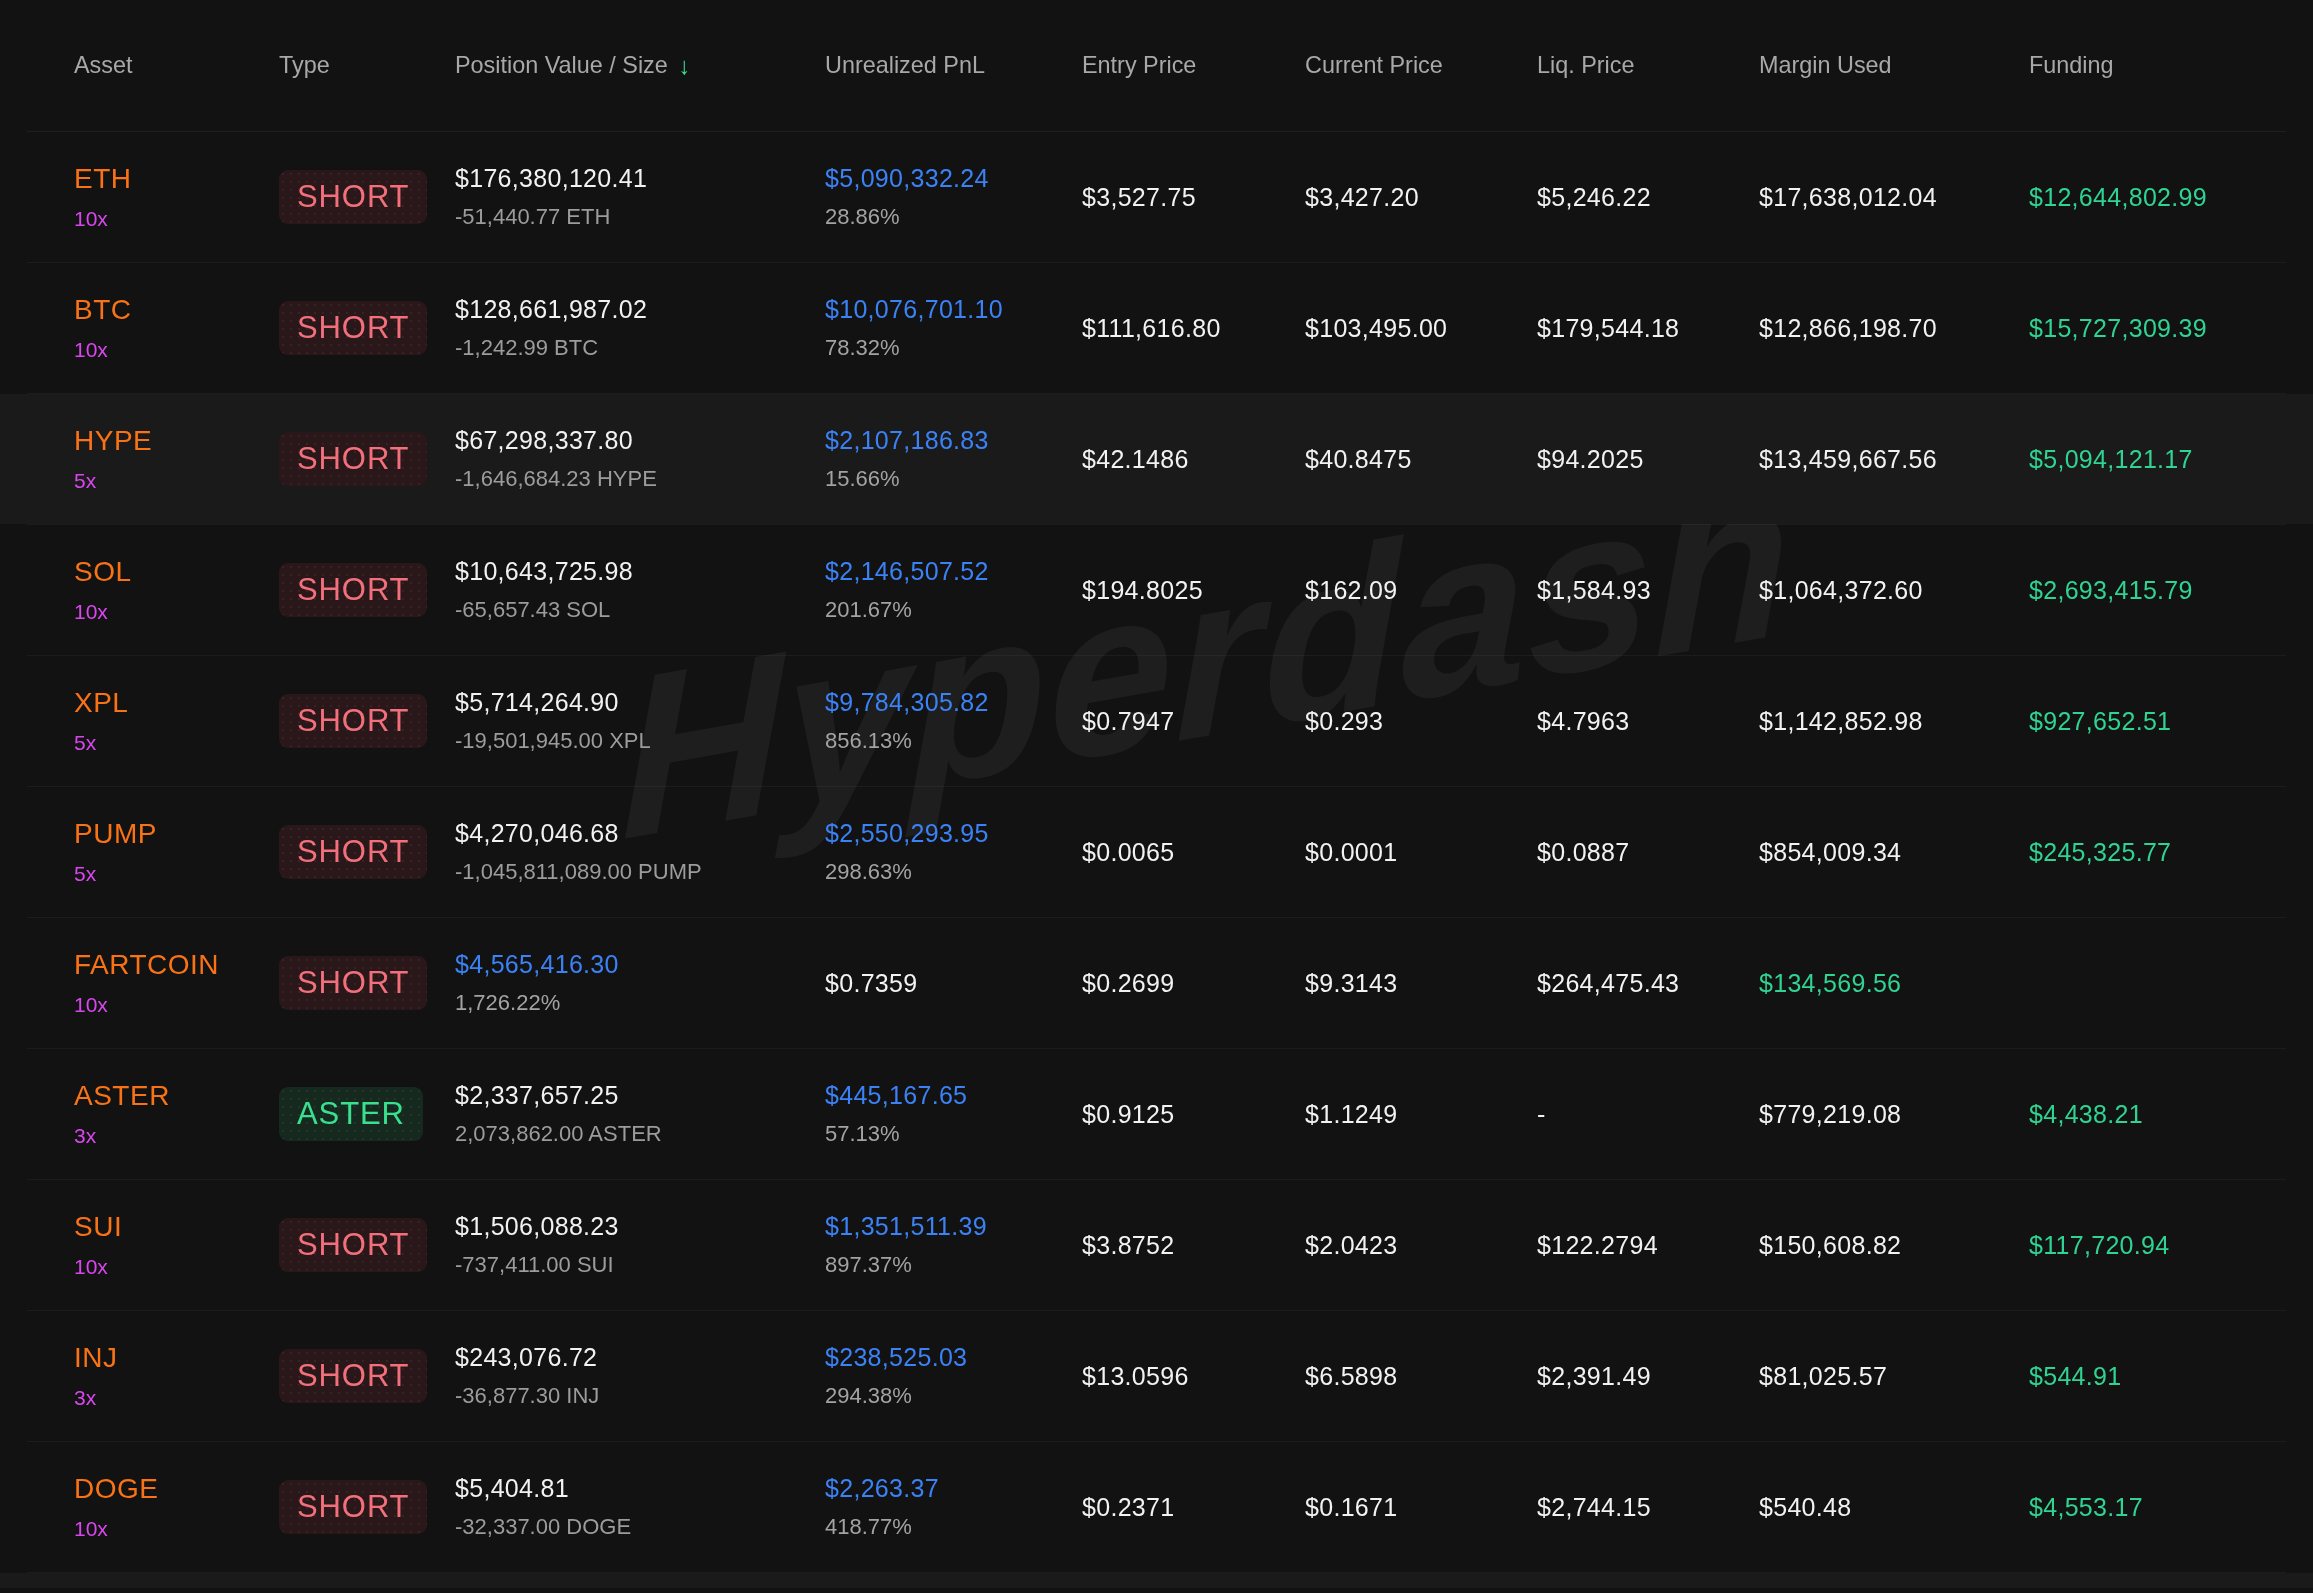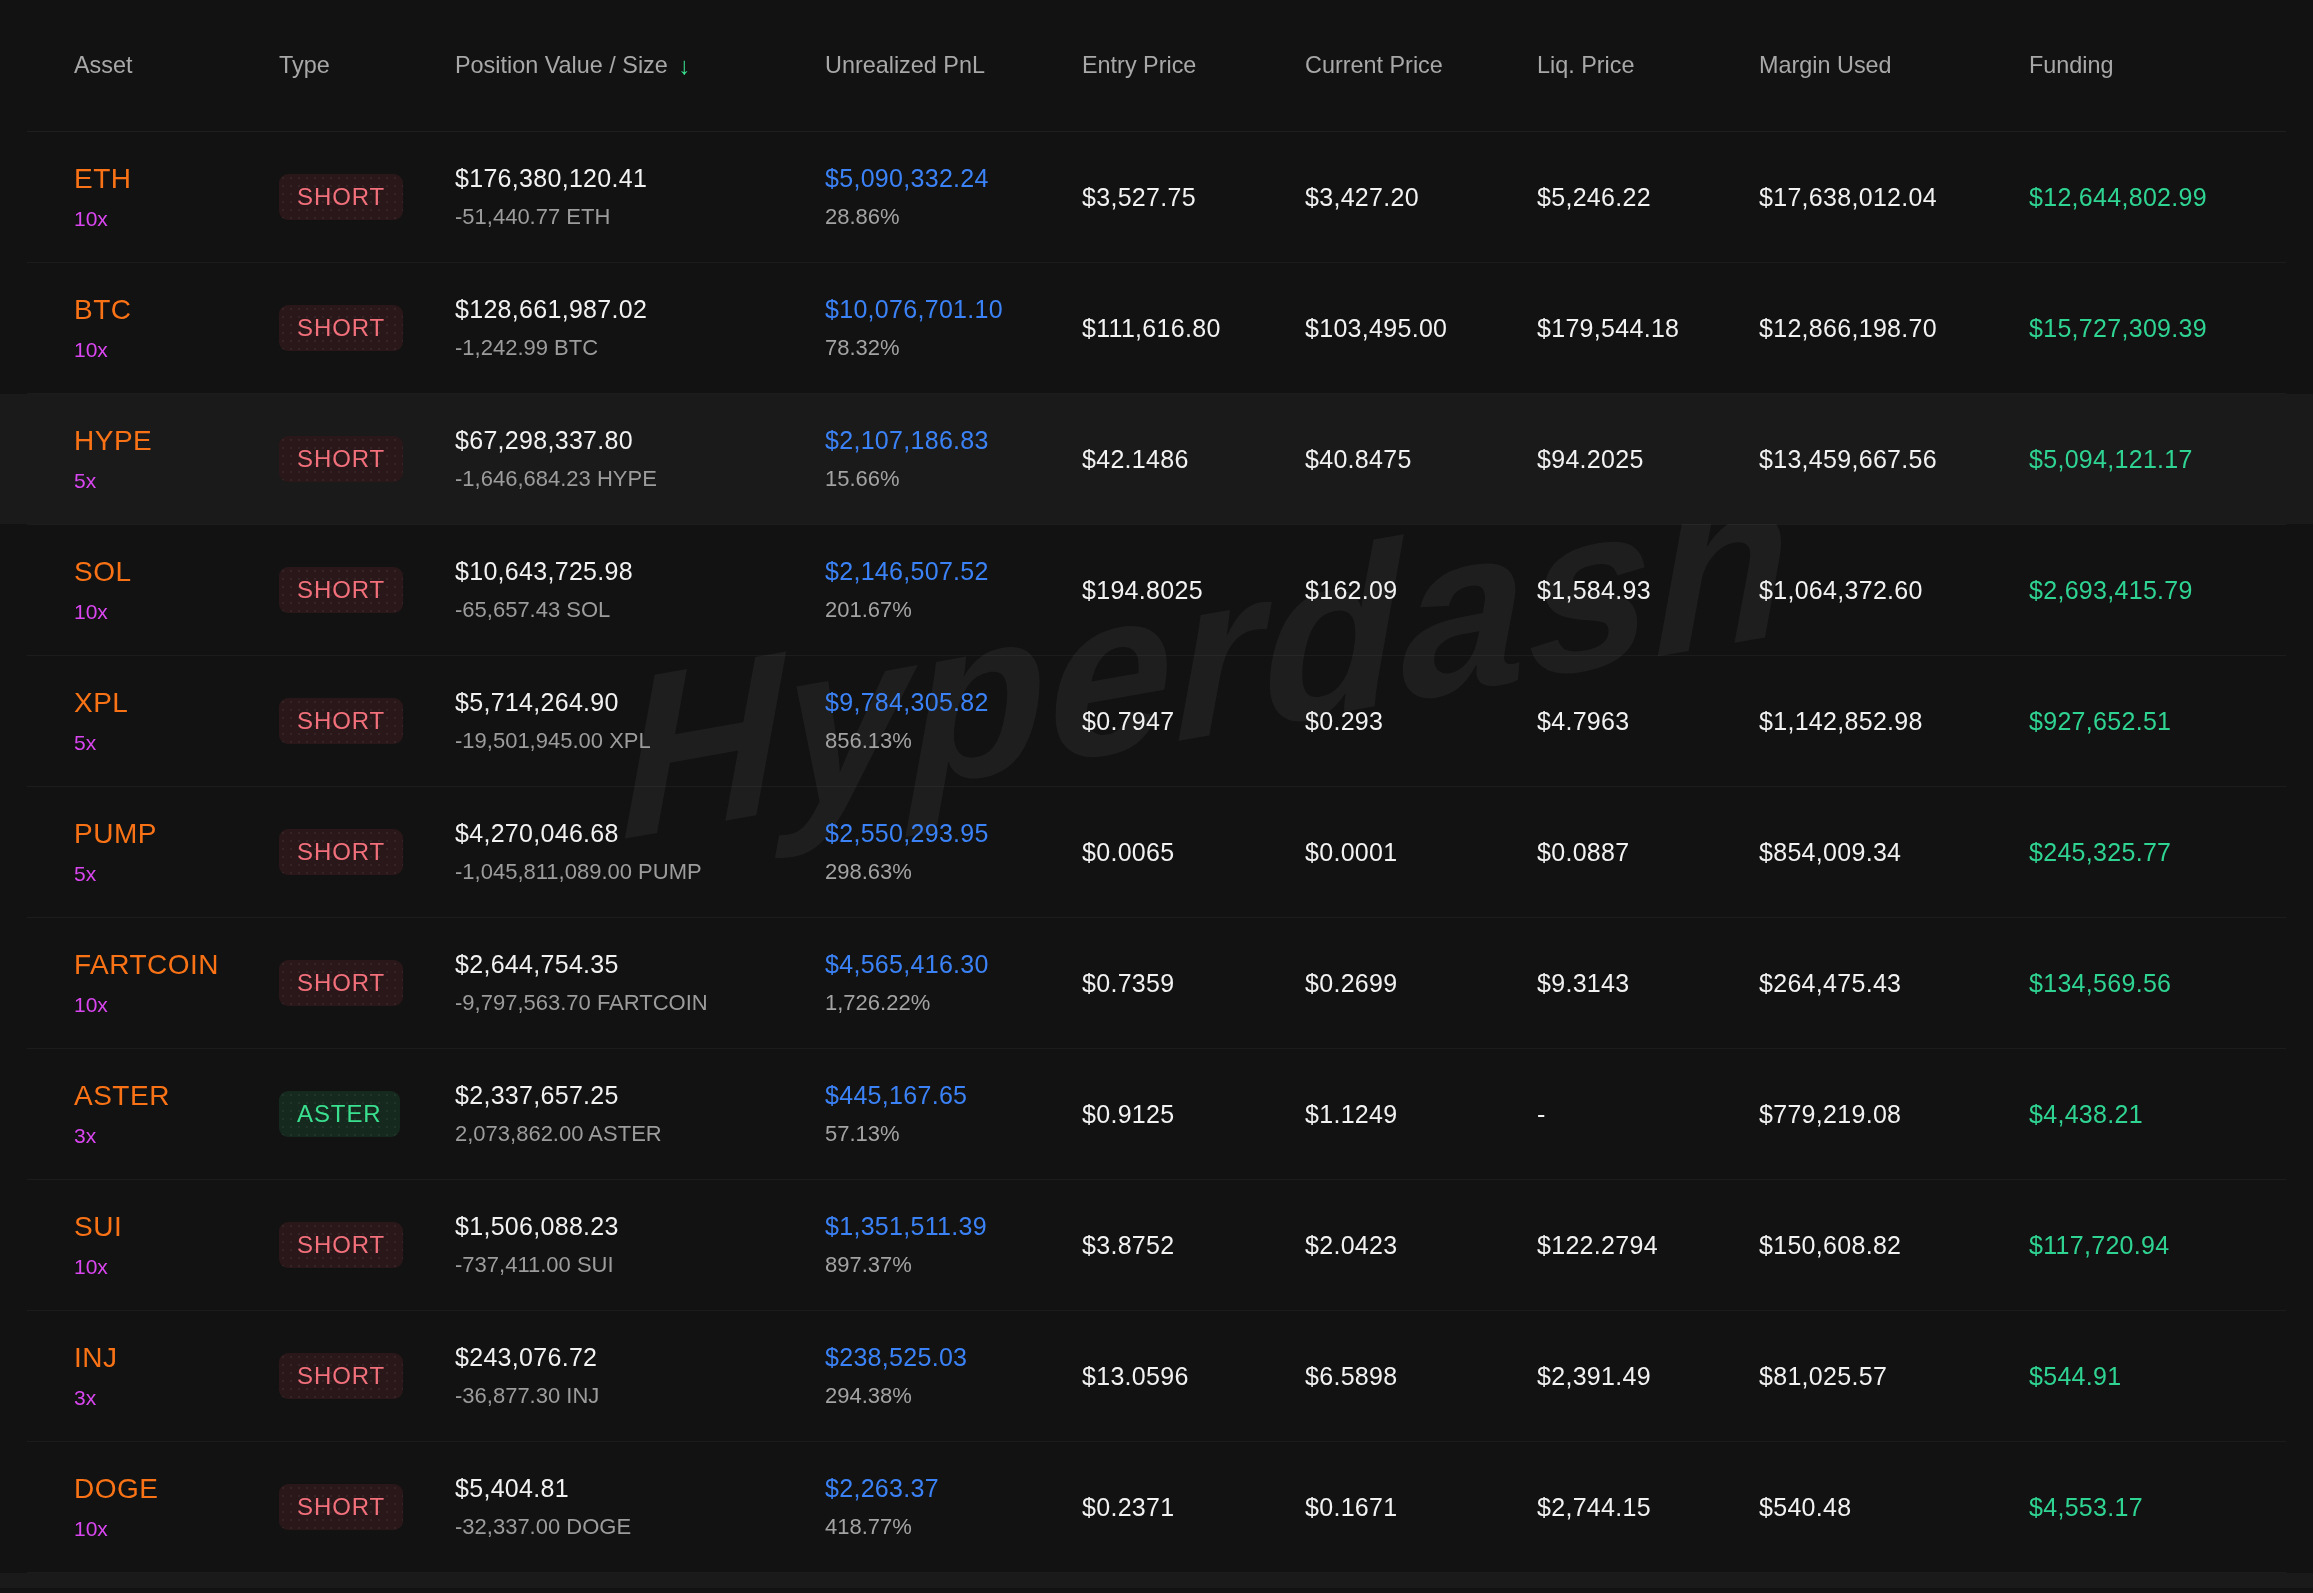--- a/index.html
+++ b/index.html
@@ -49,21 +49,21 @@
     background: #1a1a1b; z-index: -1;
   }
 
   .cell { display: flex; flex-direction: column; gap: 11.7px; }
   .asset { font-size: 28px; font-weight: 500; color: #f97316; letter-spacing: 0.5px; }
   .lev   { font-size: 21px; color: #d946ef; }
 
   .badge {
     display: inline-block; align-self: flex-start;
     border-radius: 9px; padding: 9px 18px;
-    font-size: 24px; font-weight: 500; letter-spacing: 0.9px;
+    font-size: 31px; font-weight: 500; letter-spacing: 0.9px;
     background-image: radial-gradient(rgba(255,255,255,0.05) 1.1px, transparent 1.1px);
     background-size: 8px 8px;
   }
   .badge-short { color: #f1707b; background-color: #2a1719; }
   .badge-long  { color: #3ae08f; background-color: #15291f; }
 
   .main { font-size: 25px; color: #f2f2f2; letter-spacing: 0.3px; }
   .sub  { font-size: 22px; color: #9c9c9c; }
   .pnl     { color: #3b82f6; }
   .pct     { color: #a3a3a3; }
@@ -309,24 +309,20 @@
 
   <div class="row">
     <div class="cell">
       <span class="asset">FARTCOIN</span>
       <span class="lev">10x</span>
     </div>
     <div class="cell">
       <span class="badge badge-short">SHORT</span>
     </div>
     <div class="cell">
-      <span class="main">$2,644,754.35</span>
-      <span class="sub">-9,797,563.70 FARTCOIN</span>
-    </div>
-    <div class="cell">
       <span class="main pnl">$4,565,416.30</span>
       <span class="sub pct">1,726.22%</span>
     </div>
     <div class="cell">
       <span class="main">$0.7359</span>
     </div>
     <div class="cell">
       <span class="main">$0.2699</span>
     </div>
     <div class="cell">

